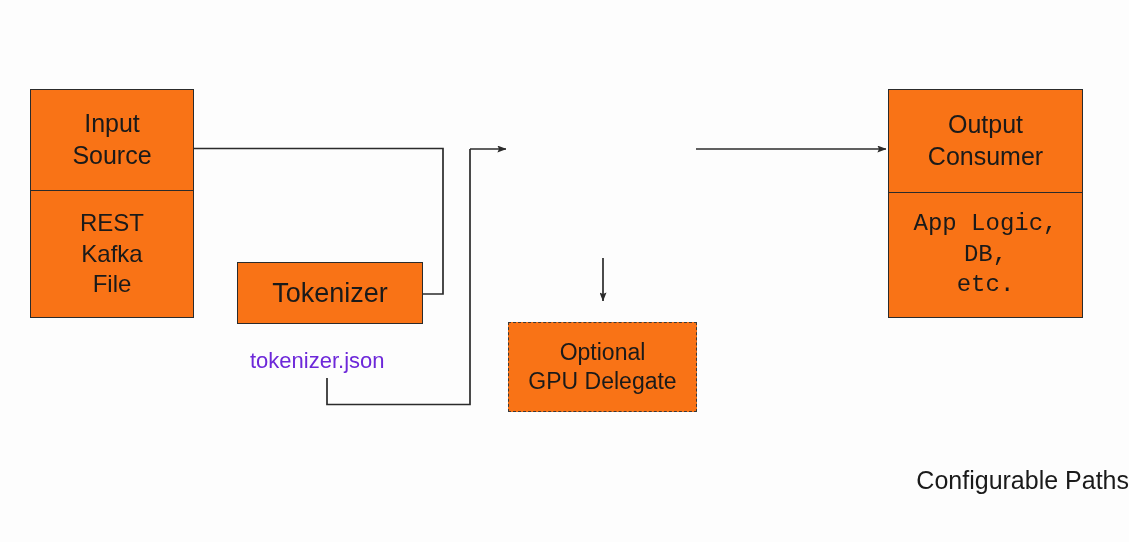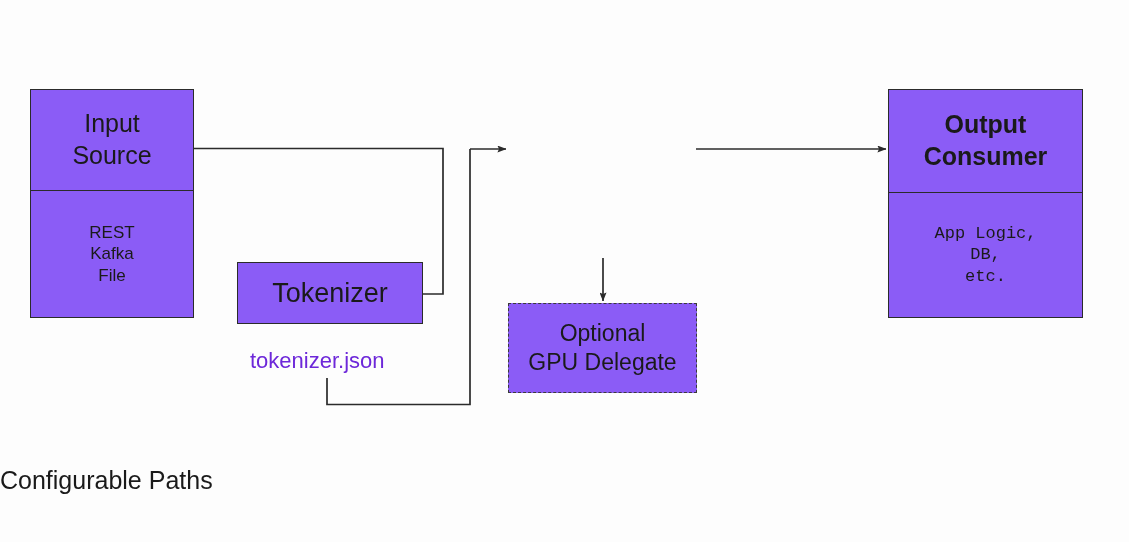--- a/index.html
+++ b/index.html
@@ -18,42 +18,43 @@
   svg.wires {
     position: absolute;
     left: 0;
     top: 0;
     width: 1129px;
     height: 542px;
   }
   .node {
     position: absolute;
     box-sizing: border-box;
-    background: #8b5cf6;
+    background: #f97316;
     border: 1.6px solid #2b2b2b;
     display: flex;
     flex-direction: column;
   }
   .node.dashed {
     border: 1.8px dashed #3a3a3a;
+    margin-top: 19px;
   }
   .cell {
     display: flex;
     align-items: center;
     justify-content: center;
     text-align: center;
     color: #1a1a1a;
     line-height: 1.26;
     white-space: pre-line;
   }
   .cell.head {
     font-size: 25px;
   }
   .cell.sub {
-    font-size: 17px;
+    font-size: 24px;
     border-top: 1.6px solid #2b2b2b;
   }
   .cell.solo {
     font-size: 27px;
     height: 100%;
   }
   .cell.dash-body {
     font-size: 23px;
     height: 100%;
   }
@@ -61,21 +62,21 @@
     position: absolute;
     font-size: 22px;
     color: #6d28d9;
     white-space: nowrap;
   }
   .caption {
     position: absolute;
     font-size: 25px;
     color: #1a1a1a;
     white-space: nowrap;
-    text-align: left;
+    text-align: right;
   }
 </style>
 </head>
 <body>
 
 <div id="canvas">
 
   <svg class="wires" viewBox="0 0 1129 542" xmlns="http://www.w3.org/2000/svg">
     <defs>
       <marker id="arrowhead" markerWidth="9" markerHeight="7" refX="8.6" refY="3.5" orient="auto" markerUnits="userSpaceOnUse">
@@ -106,21 +107,21 @@
   </div>
   <div class="floating-label" style="left:250px; top:348px;">tokenizer.json</div>
 
 
   <div class="node dashed" style="left:508px; top:303px; width:189px; height:90px;">
     <div class="cell dash-body">Optional
 GPU Delegate</div>
   </div>
 
   <div class="node" style="left:888px; top:89px; width:195px; height:229px;">
-    <div class="cell head" style="height:103px;font-weight:bold;">Output
+    <div class="cell head" style="height:103px;">Output
 Consumer</div>
     <div class="cell sub" style="height:126px;font-family:Liberation Mono, monospace;">App Logic,
 DB,
 etc.</div>
   </div>
 
   <div class="caption" style="left:0; top:466px; width:1129px;">Configurable Paths</div>
 
 </div>
 

